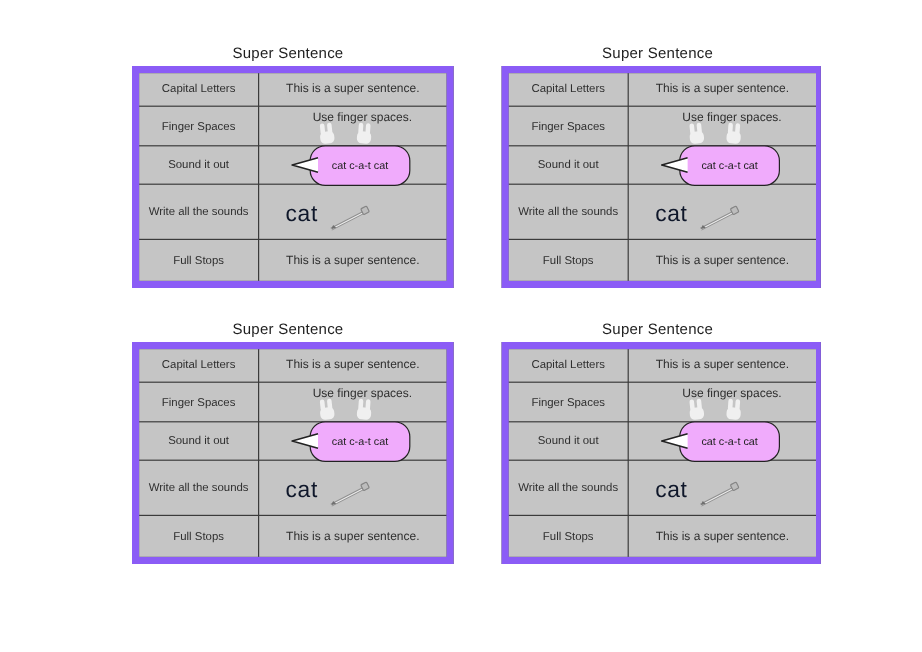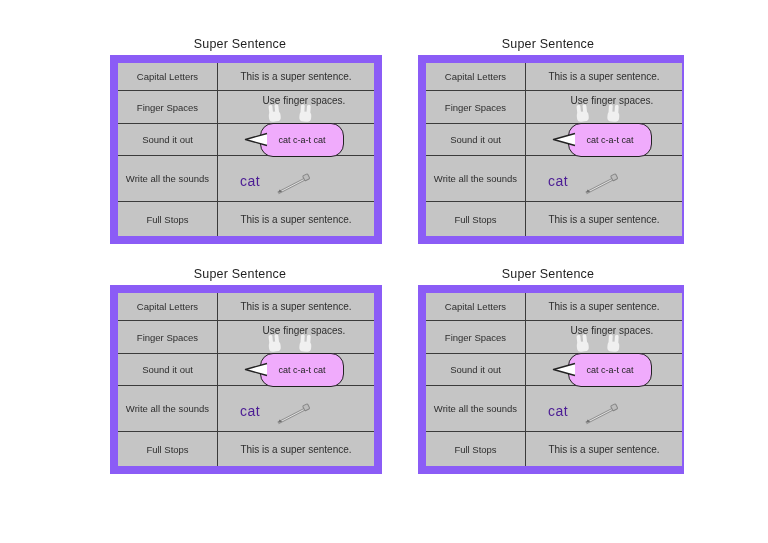--- a/index.html
+++ b/index.html
@@ -11,21 +11,21 @@
   .pos-tl { left:110px; top:36px; }
   .pos-tr { left:418px; top:36px; }
   .pos-bl { left:110px; top:266px; }
   .pos-br { left:418px; top:266px; }
 
   .card-title {
     text-align:center; font-size:12.5px; color:#1e1e1e;
     height:16px; line-height:16px; margin-bottom:3px; letter-spacing:0.2px;
   }
   .sstable {
-    width:256px; border:8px solid #8b5cf6; background:#3b3b3b;
+    width:256px; border:6px solid #8b5cf6; background:#3b3b3b;
     display:grid; grid-template-columns:99px 156px;
     grid-template-rows:27px 32px 31px 45px 34px; gap:1px;
   }
   .cell {
     background:#c5c5c5; position:relative; overflow:visible;
     display:flex; align-items:center; justify-content:center;
     color:#2e2e2e;
   }
   .label-cell { font-size:9.5px; white-space:nowrap; }
   .content-cell { font-size:10px; white-space:nowrap; }
@@ -41,21 +41,21 @@
   .bubble {
     position:absolute; left:42px; top:-1px; width:82px; height:32px;
     background:#f0abfc; border:1.5px solid #222222; border-radius:13px;
     display:flex; align-items:center; justify-content:center;
     font-size:9px; color:#222222; z-index:2; white-space:nowrap;
   }
   .bubble-tail { position:absolute; left:26px; top:8px; z-index:3; }
 
   
   .word-cell { justify-content:flex-start; padding-left:22px; box-sizing:border-box; }
-  .word { font-size:14px; color:#4c1d95; margin-top:5px; letter-spacing:0.5px; }
+  .word { font-size:19px; color:#0f172a; margin-top:5px; letter-spacing:0.5px; }
   .pencil { position:absolute; left:56px; top:16px; }
 
   .footer {
     position:absolute; left:0; right:0; top:488px; text-align:center;
     font-size:8.5px; color:#4f4f4f; letter-spacing:0.2px;
   }
 </style>
 </head>
 <body>
 

